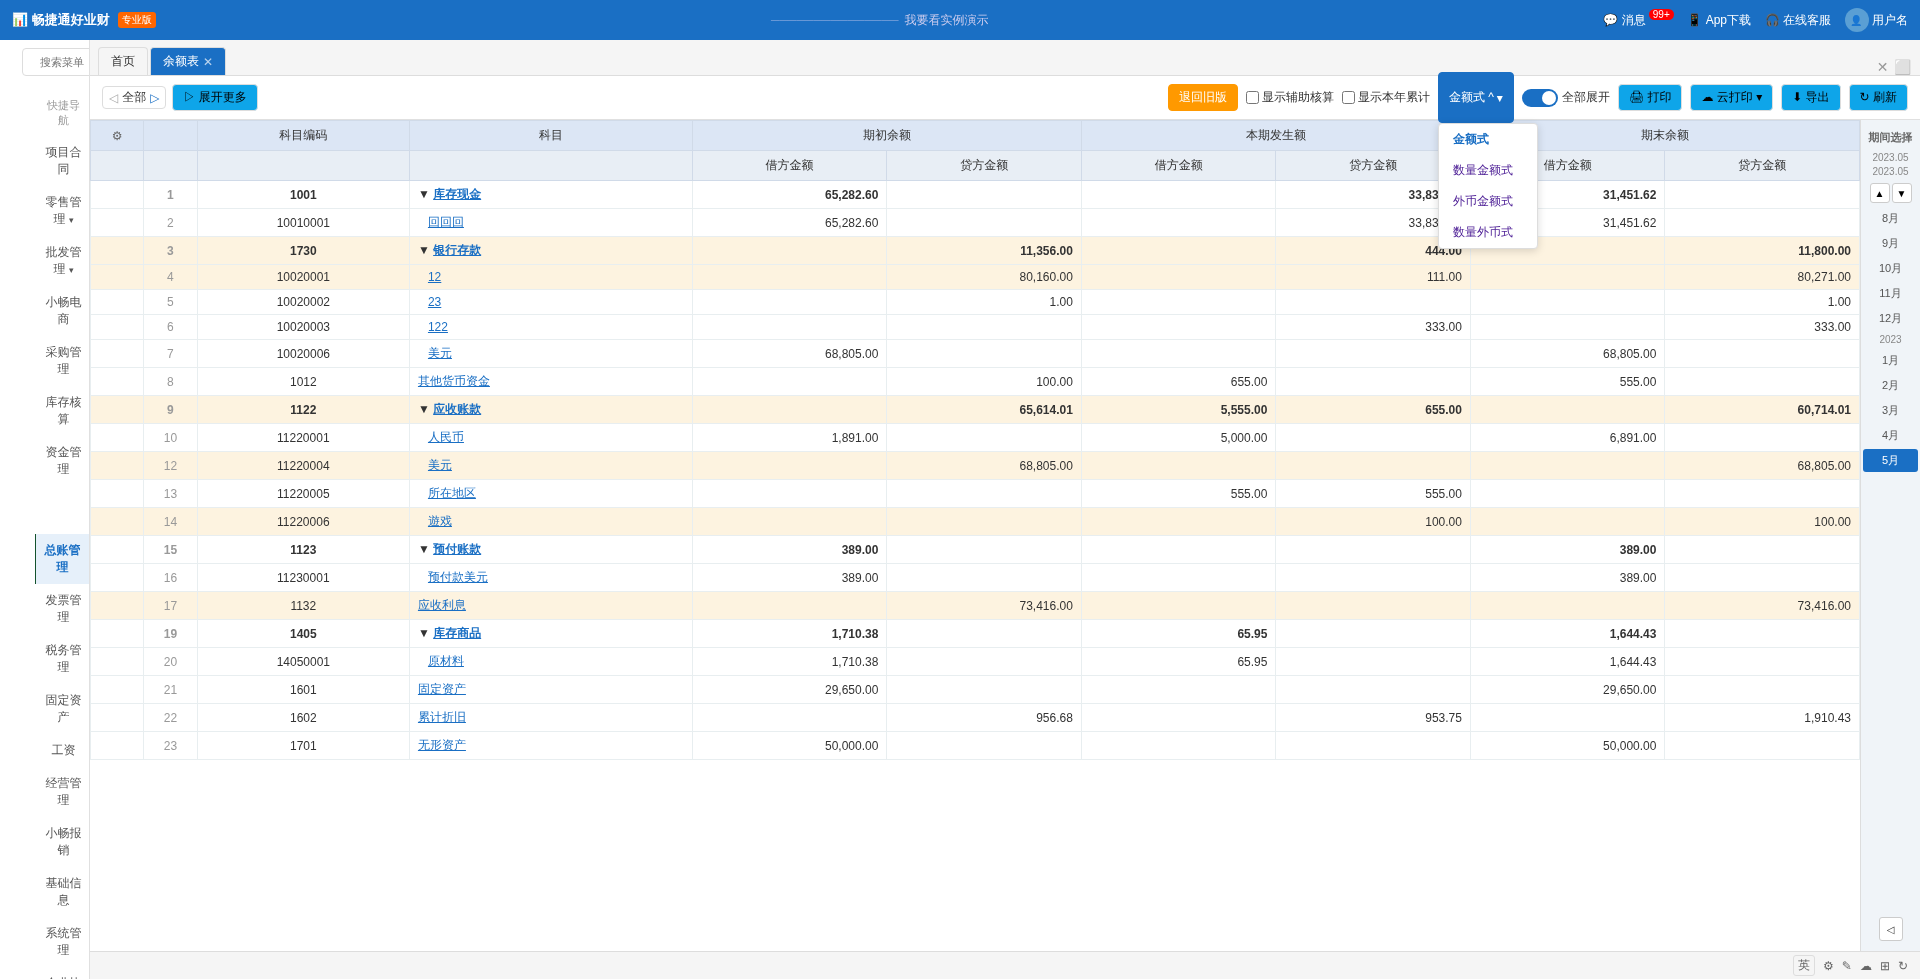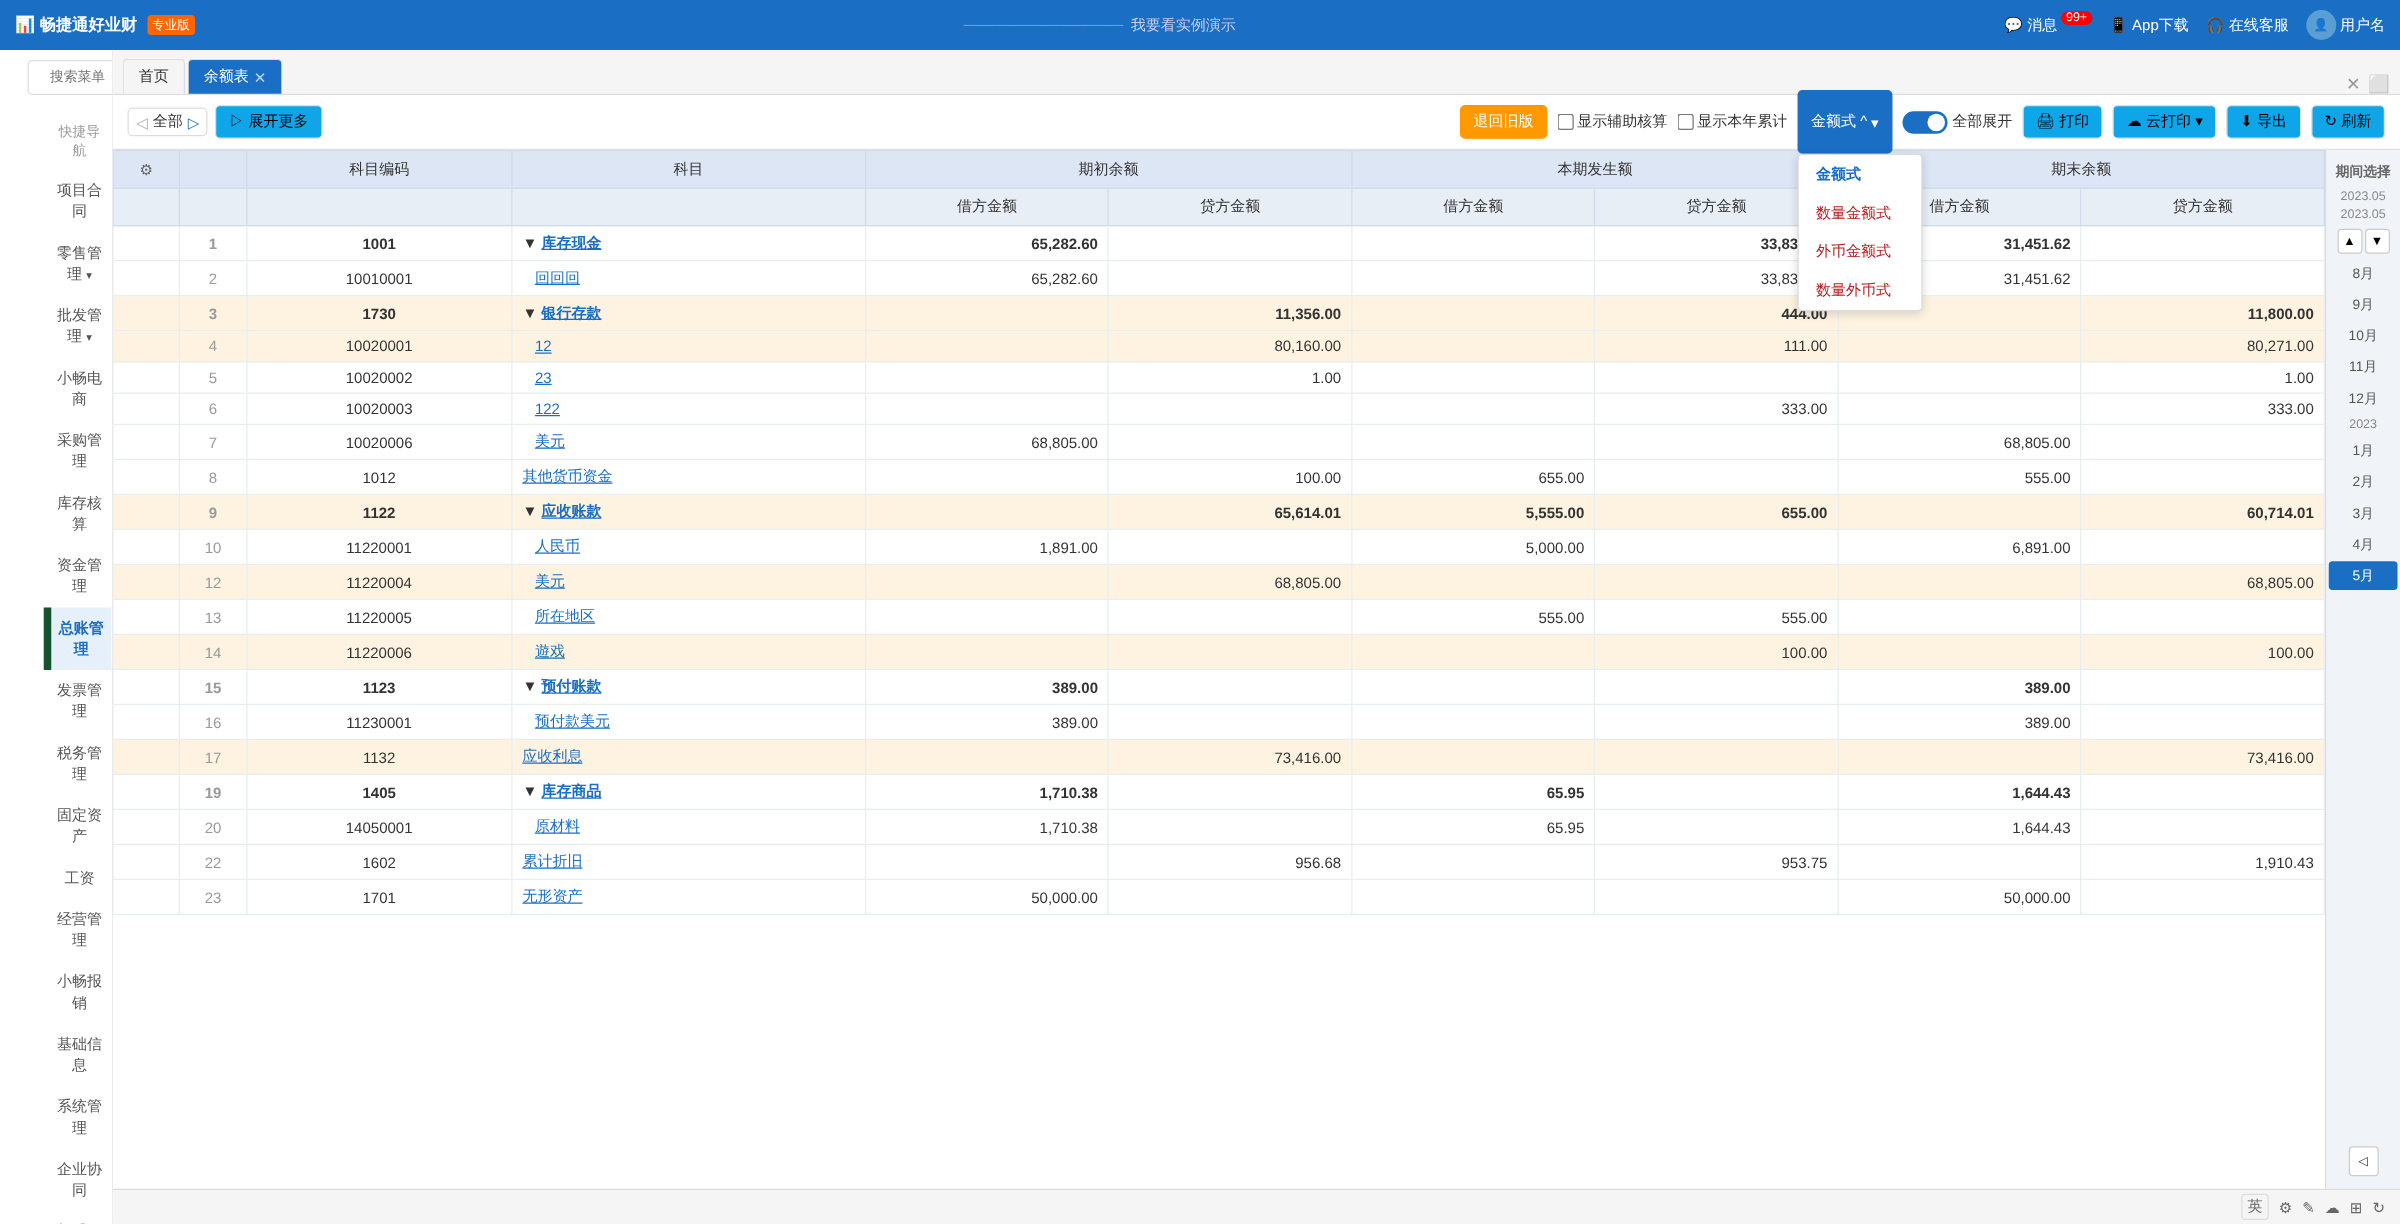--- a/index.html
+++ b/index.html
@@ -13,21 +13,21 @@
     .top-bar-right-item { display: flex; align-items: center; gap: 3px; cursor: pointer; color: white; }
     .badge { background: red; color: white; border-radius: 8px; padding: 0 4px; font-size: 10px; position: relative; top: -6px; }
     
     
     .main-layout { display: flex; height: calc(979px - 40px); }
     
     
     .sidebar { width: 90px; background: #fff; border-right: 1px solid #e0e0e0; display: flex; flex-direction: column; align-items: center; padding-top: 8px; overflow-y: auto; padding-left: 35px; }
     .sidebar-search { width: 80px; height: 28px; border: 1px solid #ddd; border-radius: 4px; font-size: 11px; text-align: center; padding: 0 4px; margin-bottom: 8px; }
     .sidebar-item { width: 100%; text-align: center; padding: 8px 4px; cursor: pointer; font-size: 12px; color: #555; border-left: 3px solid transparent; }
-    .sidebar-item.active { background: #e6f0fa; color: #1a6fc4; border-left: 6px solid #14532d; font-weight: bold; }
+    .sidebar-item.active { background: #e6f0fa; color: #1a6fc4; border-left: 1px solid #14532d; font-weight: bold; margin-top: 48px; }
     .sidebar-bottom { margin-top: auto; padding: 8px; }
     
     
     .content { flex: 1; display: flex; flex-direction: column; overflow: hidden; }
     
     
     .tab-bar { height: 36px; background: #f5f5f5; border-bottom: 1px solid #ddd; display: flex; align-items: end; padding-left: 8px; gap: 2px; }
     .tab { height: 28px; padding: 0 12px; display: flex; align-items: center; gap: 4px; border-radius: 4px 4px 0 0; cursor: pointer; font-size: 12px; background: #f5f5f5; color: #666; border: 1px solid #ddd; border-bottom: none; }
     .tab.active { background: #1a6fc4; color: white; }
     .tab .close { cursor: pointer; opacity: 0.7; }
@@ -41,21 +41,21 @@
     .btn-warning { background: #f90; color: white; border-color: #f90; }
     .toolbar-right { margin-left: auto; display: flex; align-items: center; gap: 8px; }
     .checkbox-item { display: flex; align-items: center; gap: 3px; font-size: 12px; }
     .toggle-switch { display: inline-flex; align-items: center; gap: 4px; }
     .toggle-track { width: 36px; height: 18px; background: #1a6fc4; border-radius: 9px; position: relative; cursor: pointer; }
     .toggle-thumb { width: 14px; height: 14px; background: white; border-radius: 50%; position: absolute; top: 2px; right: 2px; }
     .dropdown-btn { display: flex; align-items: center; gap: 3px; padding: 16px 10px; border: 1px solid #1a6fc4; border-radius: 4px; background: #1a6fc4; color: white; cursor: pointer; font-size: 12px; position: relative; }
     
     
     .dropdown-menu { position: absolute; top: 100%; left: 0; background: white; border: 1px solid #ddd; border-radius: 4px; box-shadow: 0 2px 8px rgba(0,0,0,0.15); z-index: 100; min-width: 100px; }
-    .dropdown-menu-item { padding: 7px 14px; cursor: pointer; font-size: 12px; color: #b91c1c; }
+    .dropdown-menu-item { padding: 7px 14px; cursor: pointer; font-size: 12px; color: #4c1d95; }
     .dropdown-menu-item.selected { color: #1a6fc4; font-weight: bold; }
     .dropdown-wrapper { position: relative; }
     
     
     .table-container { flex: 1; overflow: auto; background: white; margin: 0; }
     table { width: 100%; border-collapse: collapse; font-size: 12px; }
     thead tr { background: #e8eef5; }
     th { padding: 6px 8px; text-align: center; border: 1px solid #d0dae8; font-weight: normal; color: #333; white-space: nowrap; }
     td { padding: 5px 8px; border: 1px solid #e8eef0; text-align: right; white-space: nowrap; }
     td.center { text-align: center; }
@@ -472,20 +472,32 @@
     <td class="left">&nbsp;&nbsp;&nbsp;<span class="number-link">原材料</span></td>
     <td>1,710.38</td>
     <td></td>
     <td>65.95</td>
     <td></td>
     <td>1,644.43</td>
     <td></td>
   </tr>
               <tr>
     <td class="center"></td>
+    <td class="center row-num">21</td>
+    <td class="center">1601</td>
+    <td class="left"><span class="number-link">固定资产</span></td>
+    <td>29,650.00</td>
+    <td></td>
+    <td></td>
+    <td></td>
+    <td>29,650.00</td>
+    <td></td>
+  </tr>
+              <tr>
+    <td class="center"></td>
     <td class="center row-num">22</td>
     <td class="center">1602</td>
     <td class="left"><span class="number-link">累计折旧</span></td>
     <td></td>
     <td>956.68</td>
     <td></td>
     <td>953.75</td>
     <td></td>
     <td>1,910.43</td>
   </tr>

